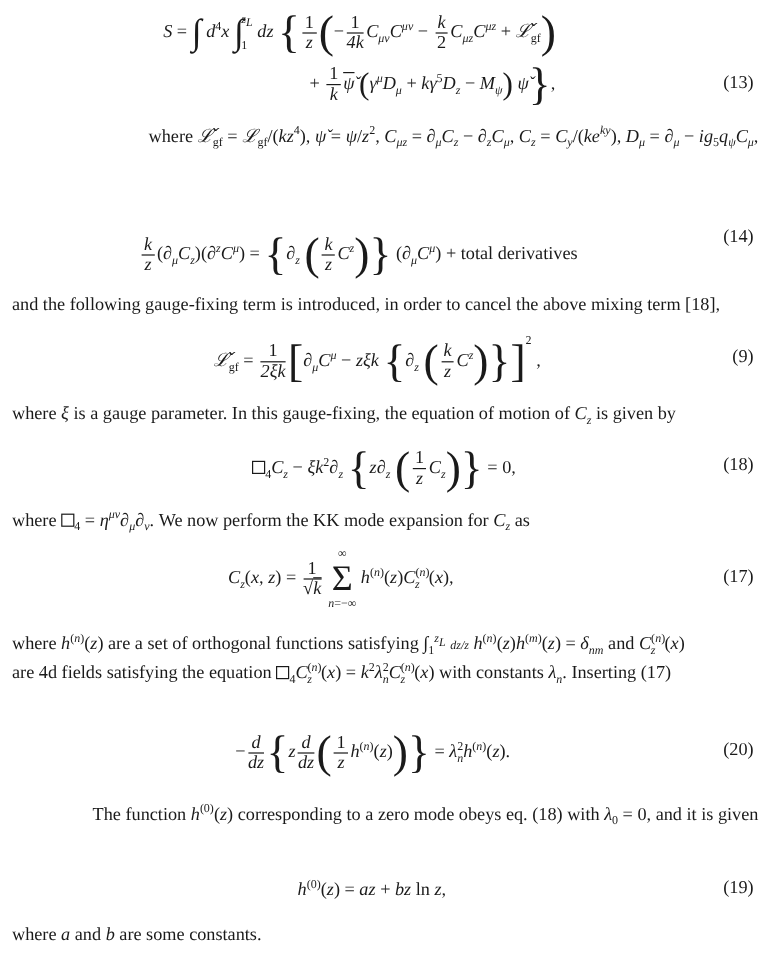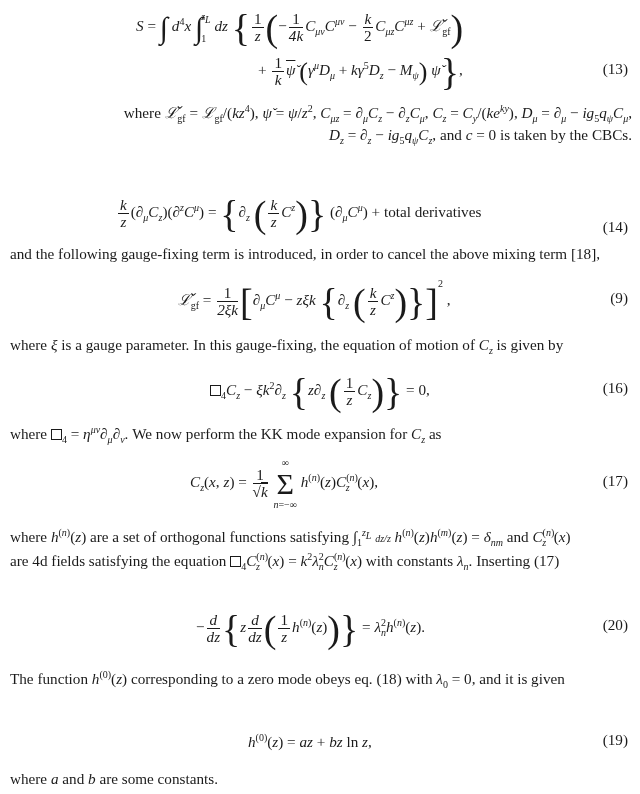--- a/index.html
+++ b/index.html
@@ -37,43 +37,42 @@
   <span class="m">dz</span>
   <span class="huge">{</span><span class="frac"><span class="n">1</span><span class="d m">z</span></span><span class="huge">(</span>−<span class="frac"><span class="n">1</span><span class="d m">4k</span></span><span class="m">C</span><sub class="m">μν</sub><span class="m">C</span><sup class="m">μν</sup> − <span class="frac"><span class="n m">k</span><span class="d">2</span></span><span class="m">C</span><sub class="m">μz</sub><span class="m">C</span><sup class="m">μz</sup> + <span class="script">ℒ̌</span><sub>gf</sub><span class="huge">)</span>
 </div>
 <div class="abs" style="left:258px; top:48px; height:44px; line-height:44px;">
   + <span class="frac"><span class="n">1</span><span class="d m">k</span></span><span class="m bar">ψ̌</span> <span class="big">(</span><span class="m">γ</span><sup class="m">μ</sup><span class="m">D</span><sub class="m">μ</sub> + <span class="m">kγ</span><sup>5</sup><span class="m">D</span><sub class="m">z</sub> − <span class="m">M</span><sub class="m">ψ</sub><span class="big">)</span> <span class="m">ψ̌</span><span class="huge">}</span>,
 </div>
 <div class="eqnum" style="top:60px;">(13)</div>
 
 <div class="para" style="top:102px;text-align:right;">
   <div>where <span class="script">ℒ̌</span><sub>gf</sub> = <span class="script">ℒ</span><sub>gf</sub>/(<span class="m">kz</span><sup>4</sup>), <span class="m">ψ̌</span> = <span class="m">ψ</span>/<span class="m">z</span><sup>2</sup>, <span class="m">C</span><sub class="m">μz</sub> = ∂<sub class="m">μ</sub><span class="m">C</span><sub class="m">z</sub> − ∂<sub class="m">z</sub><span class="m">C</span><sub class="m">μ</sub>, <span class="m">C</span><sub class="m">z</sub> = <span class="m">C</span><sub class="m">y</sub>/(<span class="m">ke</span><sup class="m">ky</sup>), <span class="m">D</span><sub class="m">μ</sub> = ∂<sub class="m">μ</sub> − <span class="m">ig</span><sub>5</sub><span class="m">q</span><sub class="m">ψ</sub><span class="m">C</span><sub class="m">μ</sub>,</div>
-  <div><span class="m">D</span><sub class="m">z</sub> = ∂<sub class="m">z</sub> − <span class="m">ig</span><sub>5</sub><span class="m">q</span><sub class="m">ψ</sub><span class="m">C</span><sub class="m">z</sub>, and <span class="m">c</span> = 0 is taken by the CBCs.</div>
 </div>
 
 <div class="abs" style="left:116px; top:190px; height:44px; line-height:44px;">
   <span class="frac"><span class="n m">k</span><span class="d m">z</span></span>(∂<sub class="m">μ</sub><span class="m">C</span><sub class="m">z</sub>)(∂<sup class="m">z</sup><span class="m">C</span><sup class="m">μ</sup>) = <span class="huge">{</span>∂<sub class="m">z</sub> <span class="huge">(</span><span class="frac"><span class="n m">k</span><span class="d m">z</span></span><span class="m">C</span><sup class="m">z</sup><span class="huge">)</span><span class="huge">}</span> (∂<sub class="m">μ</sub><span class="m">C</span><sup class="m">μ</sup>) <span>+ total derivatives</span>
 </div>
-<div class="eqnum" style="top:218px;">(14)</div>
+<div class="eqnum" style="top:189px;">(14)</div>
 
 <div class="para" style="top:243px;">and the following gauge-fixing term is introduced, in order to cancel the above mixing term [18],</div>
 
 <div class="abs" style="left:178px; top:278px; height:44px; line-height:44px;">
   <span class="script">ℒ̌</span><sub>gf</sub> = <span class="frac"><span class="n">1</span><span class="d m">2ξk</span></span><span class="huge">[</span>∂<sub class="m">μ</sub><span class="m">C</span><sup class="m">μ</sup> − <span class="m">zξk</span> <span class="huge">{</span>∂<sub class="m">z</sub> <span class="huge">(</span><span class="frac"><span class="n m">k</span><span class="d m">z</span></span><span class="m">C</span><sup class="m">z</sup><span class="huge">)</span><span class="huge">}</span><span class="huge">]</span><sup style="vertical-align:18px;">2</sup> ,
 </div>
 <div class="eqnum" style="top:289px;">(9)</div>
 
 <div class="para" style="top:334px;">
   where <span class="m">ξ</span> is a gauge parameter. In this gauge-fixing, the equation of motion of <span class="m">C</span><sub class="m">z</sub> is given by
 </div>
 
 <div class="abs" style="left:210px; top:368px; height:44px; line-height:44px;">
   <span class="box"></span><sub>4</sub><span class="m">C</span><sub class="m">z</sub> − <span class="m">ξk</span><sup>2</sup>∂<sub class="m">z</sub> <span class="huge">{</span><span class="m">z</span>∂<sub class="m">z</sub> <span class="huge">(</span><span class="frac"><span class="n">1</span><span class="d m">z</span></span><span class="m">C</span><sub class="m">z</sub><span class="huge">)</span><span class="huge">}</span> = 0,
 </div>
-<div class="eqnum" style="top:379px;">(16)</div>
+<div class="eqnum" style="top:379px;">(18)</div>
 
 <div class="para" style="top:423px;">
   where <span class="box"></span><sub>4</sub> = <span class="m">η</span><sup class="m">μν</sup>∂<sub class="m">μ</sub>∂<sub class="m">ν</sub>. We now perform the KK mode expansion for <span class="m">C</span><sub class="m">z</sub> as
 </div>
 
 <div class="abs" style="left:190px; top:452px; height:60px; line-height:60px;">
   <span class="m">C</span><sub class="m">z</sub>(<span class="m">x</span>, <span class="m">z</span>) = <span class="frac"><span class="n">1</span><span class="d">√<span class="m" style="border-top:1px solid #1a1a1a;">k</span></span></span>
   <span class="sum"><span class="lim">∞</span><span class="sym">Σ</span><span class="lim"><span class="m">n</span>=−∞</span></span>
   <span class="m">h</span><sup>(<span class="m">n</span>)</sup>(<span class="m">z</span>)<span class="m">C</span><sup>(<span class="m">n</span>)</sup><sub class="m" style="margin-left:-12px;">z</sub>&nbsp;&nbsp;(<span class="m">x</span>),
 </div>
@@ -82,21 +81,21 @@
 <div class="para" style="top:526px;">
   <div>where <span class="m">h</span><sup>(<span class="m">n</span>)</sup>(<span class="m">z</span>) are a set of orthogonal functions satisfying ∫<sub>1</sub><sup class="m">z<sub>L</sub></sup> <span style="font-size:10px;" class="m">dz/z</span> <span class="m">h</span><sup>(<span class="m">n</span>)</sup>(<span class="m">z</span>)<span class="m">h</span><sup>(<span class="m">m</span>)</sup>(<span class="m">z</span>) = <span class="m">δ</span><sub class="m">nm</sub> and <span class="m">C</span><sup>(<span class="m">n</span>)</sup><sub class="m" style="margin-left:-12px;">z</sub>&nbsp;&nbsp;(<span class="m">x</span>)</div>
   <div>are 4d fields satisfying the equation <span class="box"></span><sub>4</sub><span class="m">C</span><sup>(<span class="m">n</span>)</sup><sub class="m" style="margin-left:-12px;">z</sub>&nbsp;&nbsp;(<span class="m">x</span>) = <span class="m">k</span><sup>2</sup><span class="m">λ</span><sup>2</sup><sub class="m" style="margin-left:-5px;">n</sub><span class="m">C</span><sup>(<span class="m">n</span>)</sup><sub class="m" style="margin-left:-12px;">z</sub>&nbsp;&nbsp;(<span class="m">x</span>) with constants <span class="m">λ</span><sub class="m">n</sub>. Inserting (17)</div>
 </div>
 
 <div class="abs" style="left:196px; top:602px; height:50px; line-height:50px;">
   −<span class="frac"><span class="n m">d</span><span class="d m">dz</span></span><span class="huge">{</span><span class="m">z</span><span class="frac"><span class="n m">d</span><span class="d m">dz</span></span><span class="huge">(</span><span class="frac"><span class="n">1</span><span class="d m">z</span></span><span class="m">h</span><sup>(<span class="m">n</span>)</sup>(<span class="m">z</span>)<span class="huge">)</span><span class="huge">}</span> = <span class="m">λ</span><sup>2</sup><sub class="m" style="margin-left:-5px;">n</sub><span class="m">h</span><sup>(<span class="m">n</span>)</sup>(<span class="m">z</span>).
 </div>
 <div class="eqnum" style="top:616px;">(20)</div>
 
-<div class="para" style="top:668px;">
+<div class="para" style="top:668px;text-align:right;">
   <div>The function <span class="m">h</span><sup>(0)</sup>(<span class="m">z</span>) corresponding to a zero mode obeys eq. (18) with <span class="m">λ</span><sub>0</sub> = 0, and it is given</div>
 </div>
 
 <div class="abs" style="left:248px; top:730px; height:24px; line-height:24px;">
   <span class="m">h</span><sup>(0)</sup>(<span class="m">z</span>) = <span class="m">az</span> + <span class="m">bz</span> ln <span class="m">z</span>,
 </div>
 <div class="eqnum" style="top:731px;">(19)</div>
 
 <div class="para" style="top:768px;">
   where <span class="m">a</span> and <span class="m">b</span> are some constants.

